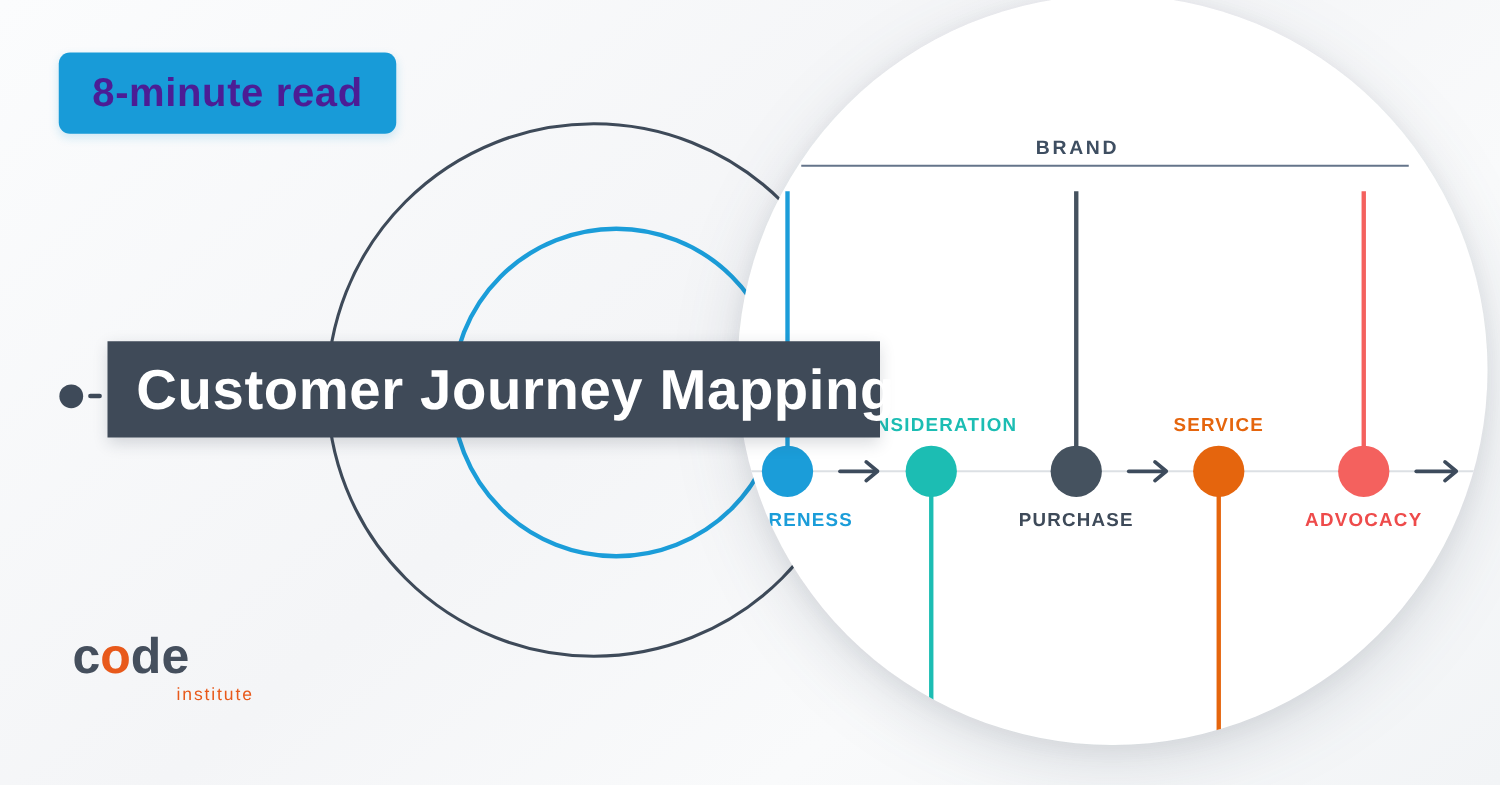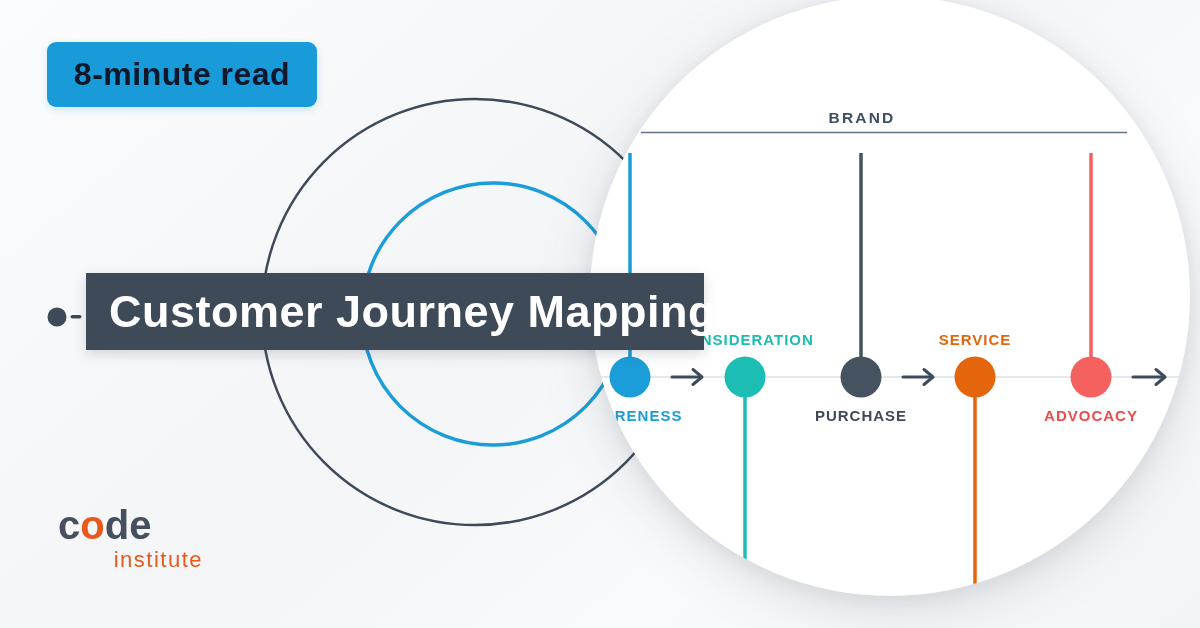--- a/index.html
+++ b/index.html
@@ -20,21 +20,21 @@
     filter: drop-shadow(0 14px 26px rgba(45, 60, 75, 0.14))
             drop-shadow(0 3px 8px rgba(45, 60, 75, 0.07));
   }
 
   .badge {
     position: absolute;
     left: 47px; top: 42px;
     width: 270px; height: 65px;
     background: #189bd8;
     border-radius: 9px;
-    color: #0f172a;
+    color: #4c1d95;
     font-size: 32px;
     font-weight: bold;
     letter-spacing: 0.5px;
     line-height: 65px;
     text-align: center;
     box-shadow: 0 3px 8px rgba(24, 155, 216, 0.18);
   }
 
   .banner {
     position: absolute;
@@ -64,21 +64,21 @@
     font-weight: bold;
     line-height: 1;
     letter-spacing: 0px;
     color: #454f5d;
     white-space: nowrap;
   }
   .logo-word .o { color: #e8591b; }
   .logo-sub {
     margin-top: 2px;
     text-align: right;
-    font-size: 22px;
+    font-size: 14px;
     font-weight: normal;
     letter-spacing: 1.5px;
     color: #e8591b;
   }
 </style>
 </head>
 <body>
 
 <div class="canvas">
 

